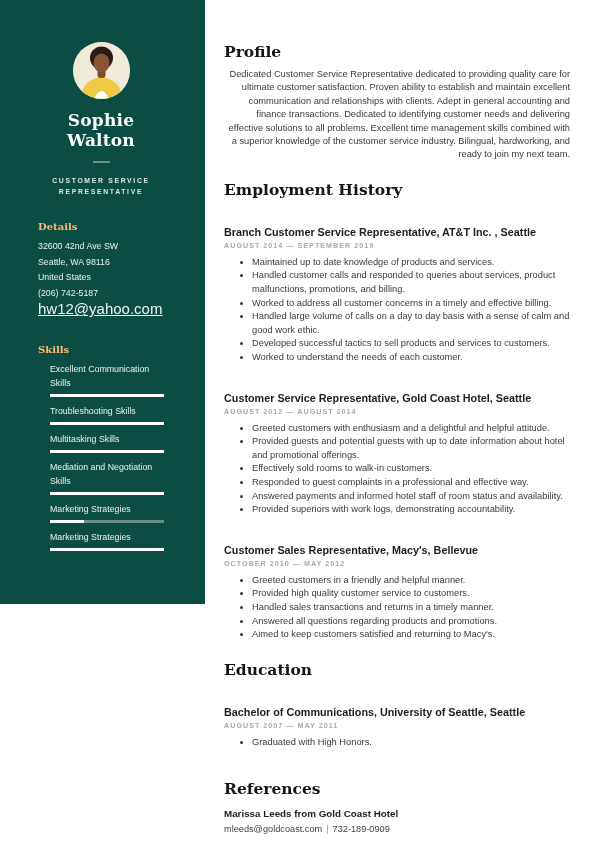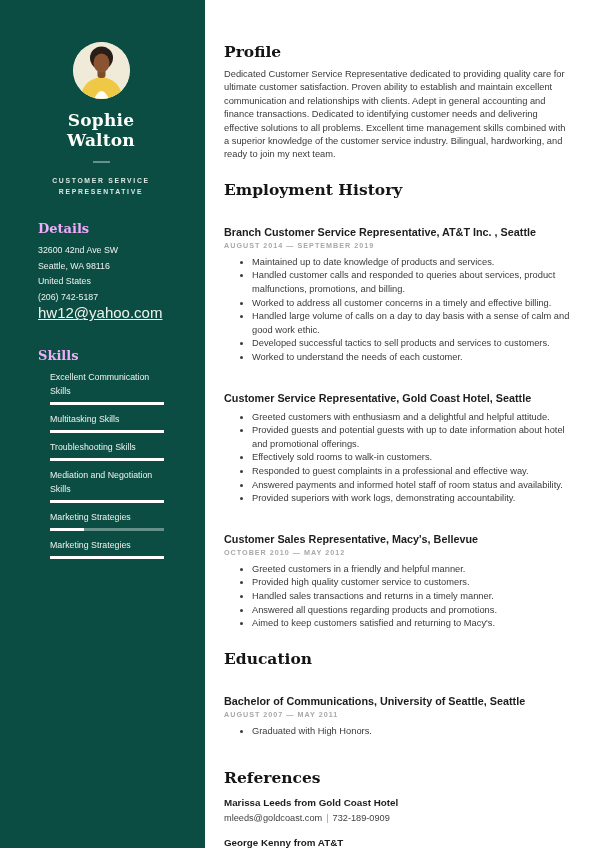--- a/index.html
+++ b/index.html
@@ -1,38 +1,38 @@
 <!DOCTYPE html>
 <html><head>
 <meta charset="utf-8">
 <style>
   * { margin:0; padding:0; box-sizing:border-box; }
   html,body { width:600px; }
   body { font-family:"Liberation Sans", sans-serif; background:#ffffff; }
   .page { position:relative; width:600px; height:848px; display:flex; overflow:hidden; background:#ffffff; }
 
   
-  .sidebar { width:205px; height:848px; background:#0b4d43; color:#eef3ef; padding:42px 41px 20px 38px; flex-shrink:0; }
+  .sidebar { width:205px; height:604px; background:#0b4d43; color:#eef3ef; padding:42px 41px 20px 38px; flex-shrink:0; }
   .avatar-wrap { width:57px; height:57px; border-radius:50%; overflow:hidden; margin:0 auto 11px auto; background:#f0ead9; }
   .avatar-wrap svg { display:block; }
   .side-name { font-family:"DejaVu Serif", serif; font-weight:bold; font-size:17px; line-height:20px; color:#fdfdf9; text-align:center; letter-spacing:0.2px; }
   .name-divider { width:17px; height:2px; background:rgba(255,255,255,0.38); margin:11px auto 12px auto; }
   .side-role { font-size:6.8px; font-weight:bold; letter-spacing:1.7px; line-height:11px; text-align:center; color:#dce7e2; }
-  .side-heading { font-family:"DejaVu Serif", serif; font-weight:bold; font-size:13px; color:#f0abfc; margin-top:24px; margin-bottom:7px; }
+  .side-heading { font-family:"DejaVu Serif", serif; font-weight:bold; font-size:10px; color:#fdba74; margin-top:24px; margin-bottom:7px; }
   .side-lines { font-size:8.8px; line-height:15.6px; color:#eef3ef; }
   .side-email { display:inline-block; font-size:15px; line-height:15.6px; color:#eef3ef; text-decoration:underline; cursor:pointer; }
   .skill { margin-bottom:7px;margin-left:12px; }
   .skill-label { font-size:8.8px; line-height:14px; color:#eef3ef; }
   .skill-bar { width:100%; height:3px; background:rgba(255,255,255,0.38); margin-top:4px; }
   .skill-fill { height:3px; background:#ffffff; }
 
   
   .main { flex:1; padding:42px 30px 0 19px; color:#3a3a3a; }
   .section-heading { font-family:"DejaVu Serif", serif; font-weight:bold; font-size:15.5px; line-height:19px; color:#151515; }
-  .profile-text { margin-top:7px; font-size:9.3px; line-height:13.4px; color:#3a3a3a; }
+  .profile-text { margin-top:7px; font-size:9.3px; line-height:13.4px; color:#3a3a3a;text-align:right; }
   .section { margin-top:18px; }
   .section.refs { margin-top:30px; }
   .entry { margin-top:26px; margin-bottom:13px; }
   .entry-title { font-size:10.8px; font-weight:bold; color:#1d1d1d; line-height:14px; }
   .entry-dates { font-size:7.2px; letter-spacing:1px; color:#a8a8a8; font-weight:bold; margin-top:2px; }
   ul.bullets { margin:6px 0 0 0; padding-left:28px; }
   ul.bullets:empty { display:none; }
   ul.bullets li { font-size:9.3px; line-height:13.6px; color:#3a3a3a; }
   .ref-entry { margin-top:9px; margin-bottom:13px; }
   .ref-name { font-size:9.8px; font-weight:bold; color:#1d1d1d; line-height:14px; }
@@ -80,28 +80,28 @@
     <div class="side-heading">Skills</div>
     <div>
   <div class="skill">
     <div class="skill-label">Excellent Communication Skills</div>
     <div class="skill-bar">
       <div class="skill-fill" style="width: 100%;"></div>
     </div>
   </div>
 
   <div class="skill">
+    <div class="skill-label">Troubleshooting Skills</div>
+    <div class="skill-bar">
+      <div class="skill-fill" style="width: 100%;"></div>
+    </div>
+  </div>
+
+  <div class="skill">
     <div class="skill-label">Multitasking Skills</div>
-    <div class="skill-bar">
-      <div class="skill-fill" style="width: 100%;"></div>
-    </div>
-  </div>
-
-  <div class="skill">
-    <div class="skill-label">Troubleshooting Skills</div>
     <div class="skill-bar">
       <div class="skill-fill" style="width: 100%;"></div>
     </div>
   </div>
 
   <div class="skill">
     <div class="skill-label">Mediation and Negotiation Skills</div>
     <div class="skill-bar">
       <div class="skill-fill" style="width: 100%;"></div>
     </div>
@@ -146,20 +146,21 @@
   <li>Handled large volume of calls on a day to day basis with a sense of calm and good work ethic.</li>
 
   <li>Developed successful tactics to sell products and services to customers.</li>
 
   <li>Worked to understand the needs of each customer.</li>
 </ul>
   </div>
 
   <div class="entry">
     <div class="entry-title">Customer Service Representative, Gold Coast Hotel, Seattle</div>
+    <div class="entry-dates">AUGUST 2012 — AUGUST 2014</div>
     <ul class="bullets">
   <li>Greeted customers with enthusiasm and a delightful and helpful attitude.</li>
 
   <li>Provided guests and potential guests with up to date information about hotel and promotional offerings.</li>
 
   <li>Effectively sold rooms to walk-in customers.</li>
 
   <li>Responded to guest complaints in a professional and effective way.</li>
 
   <li>Answered payments and informed hotel staff of room status and availability.</li>

